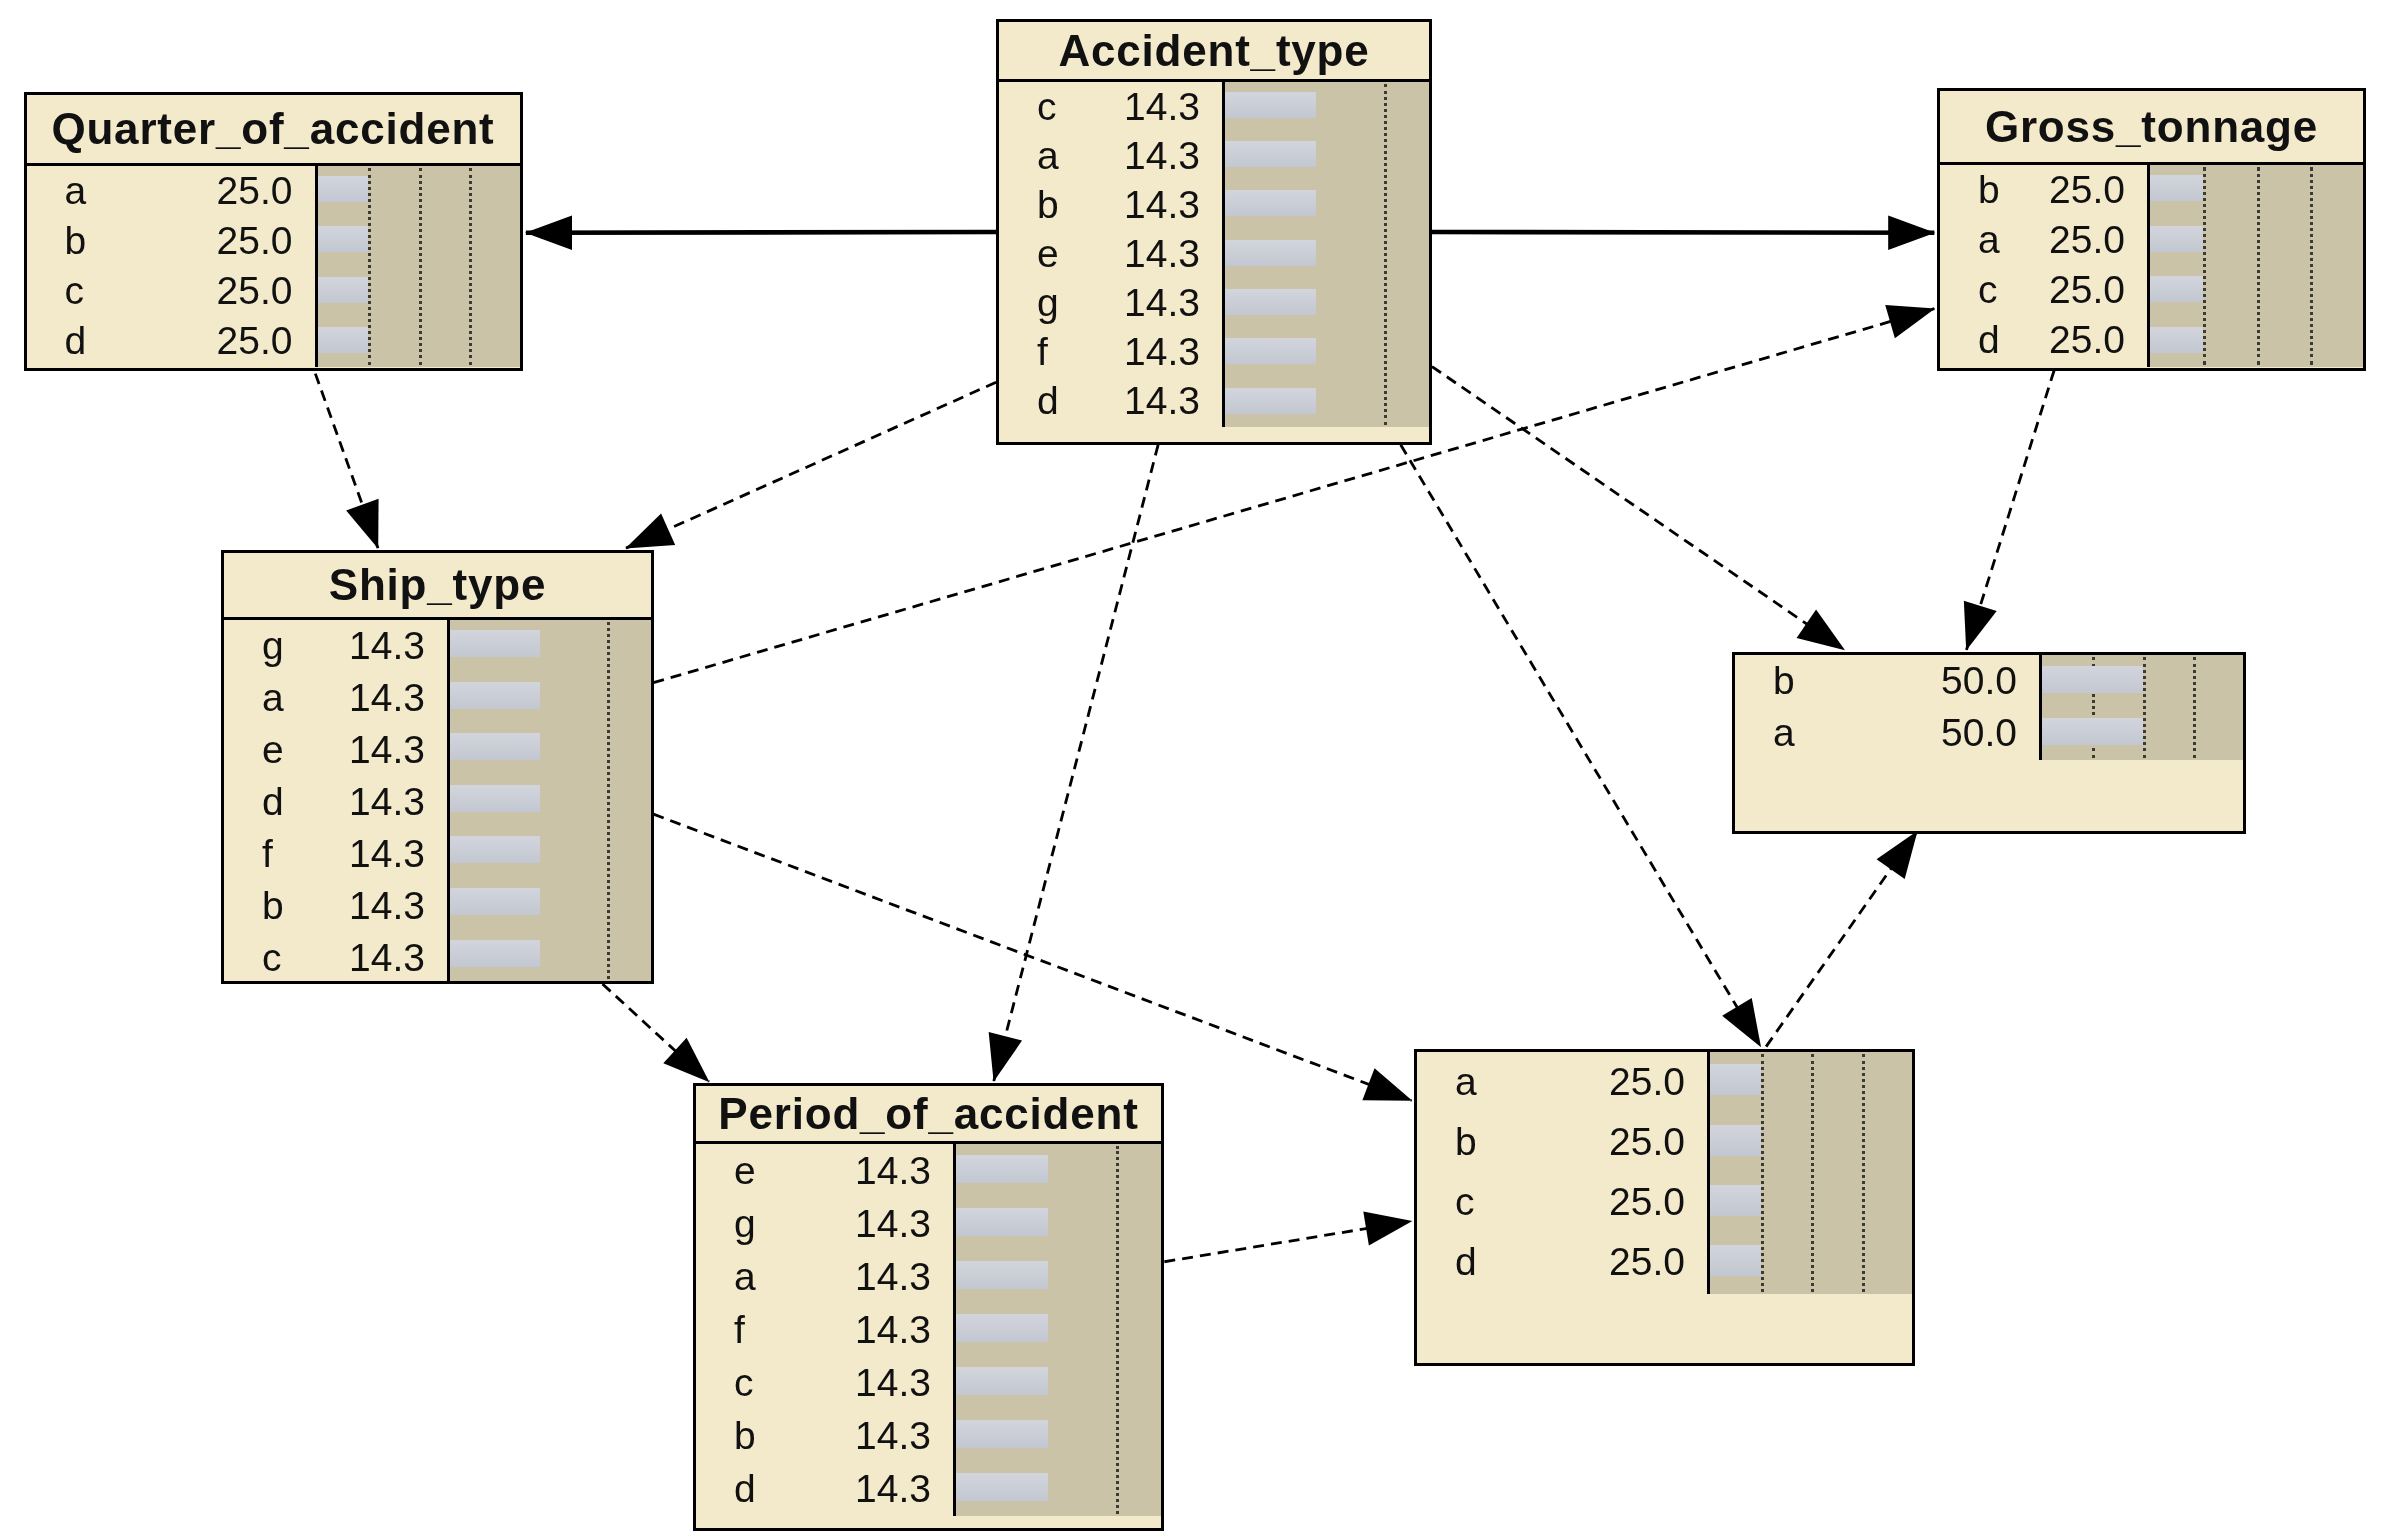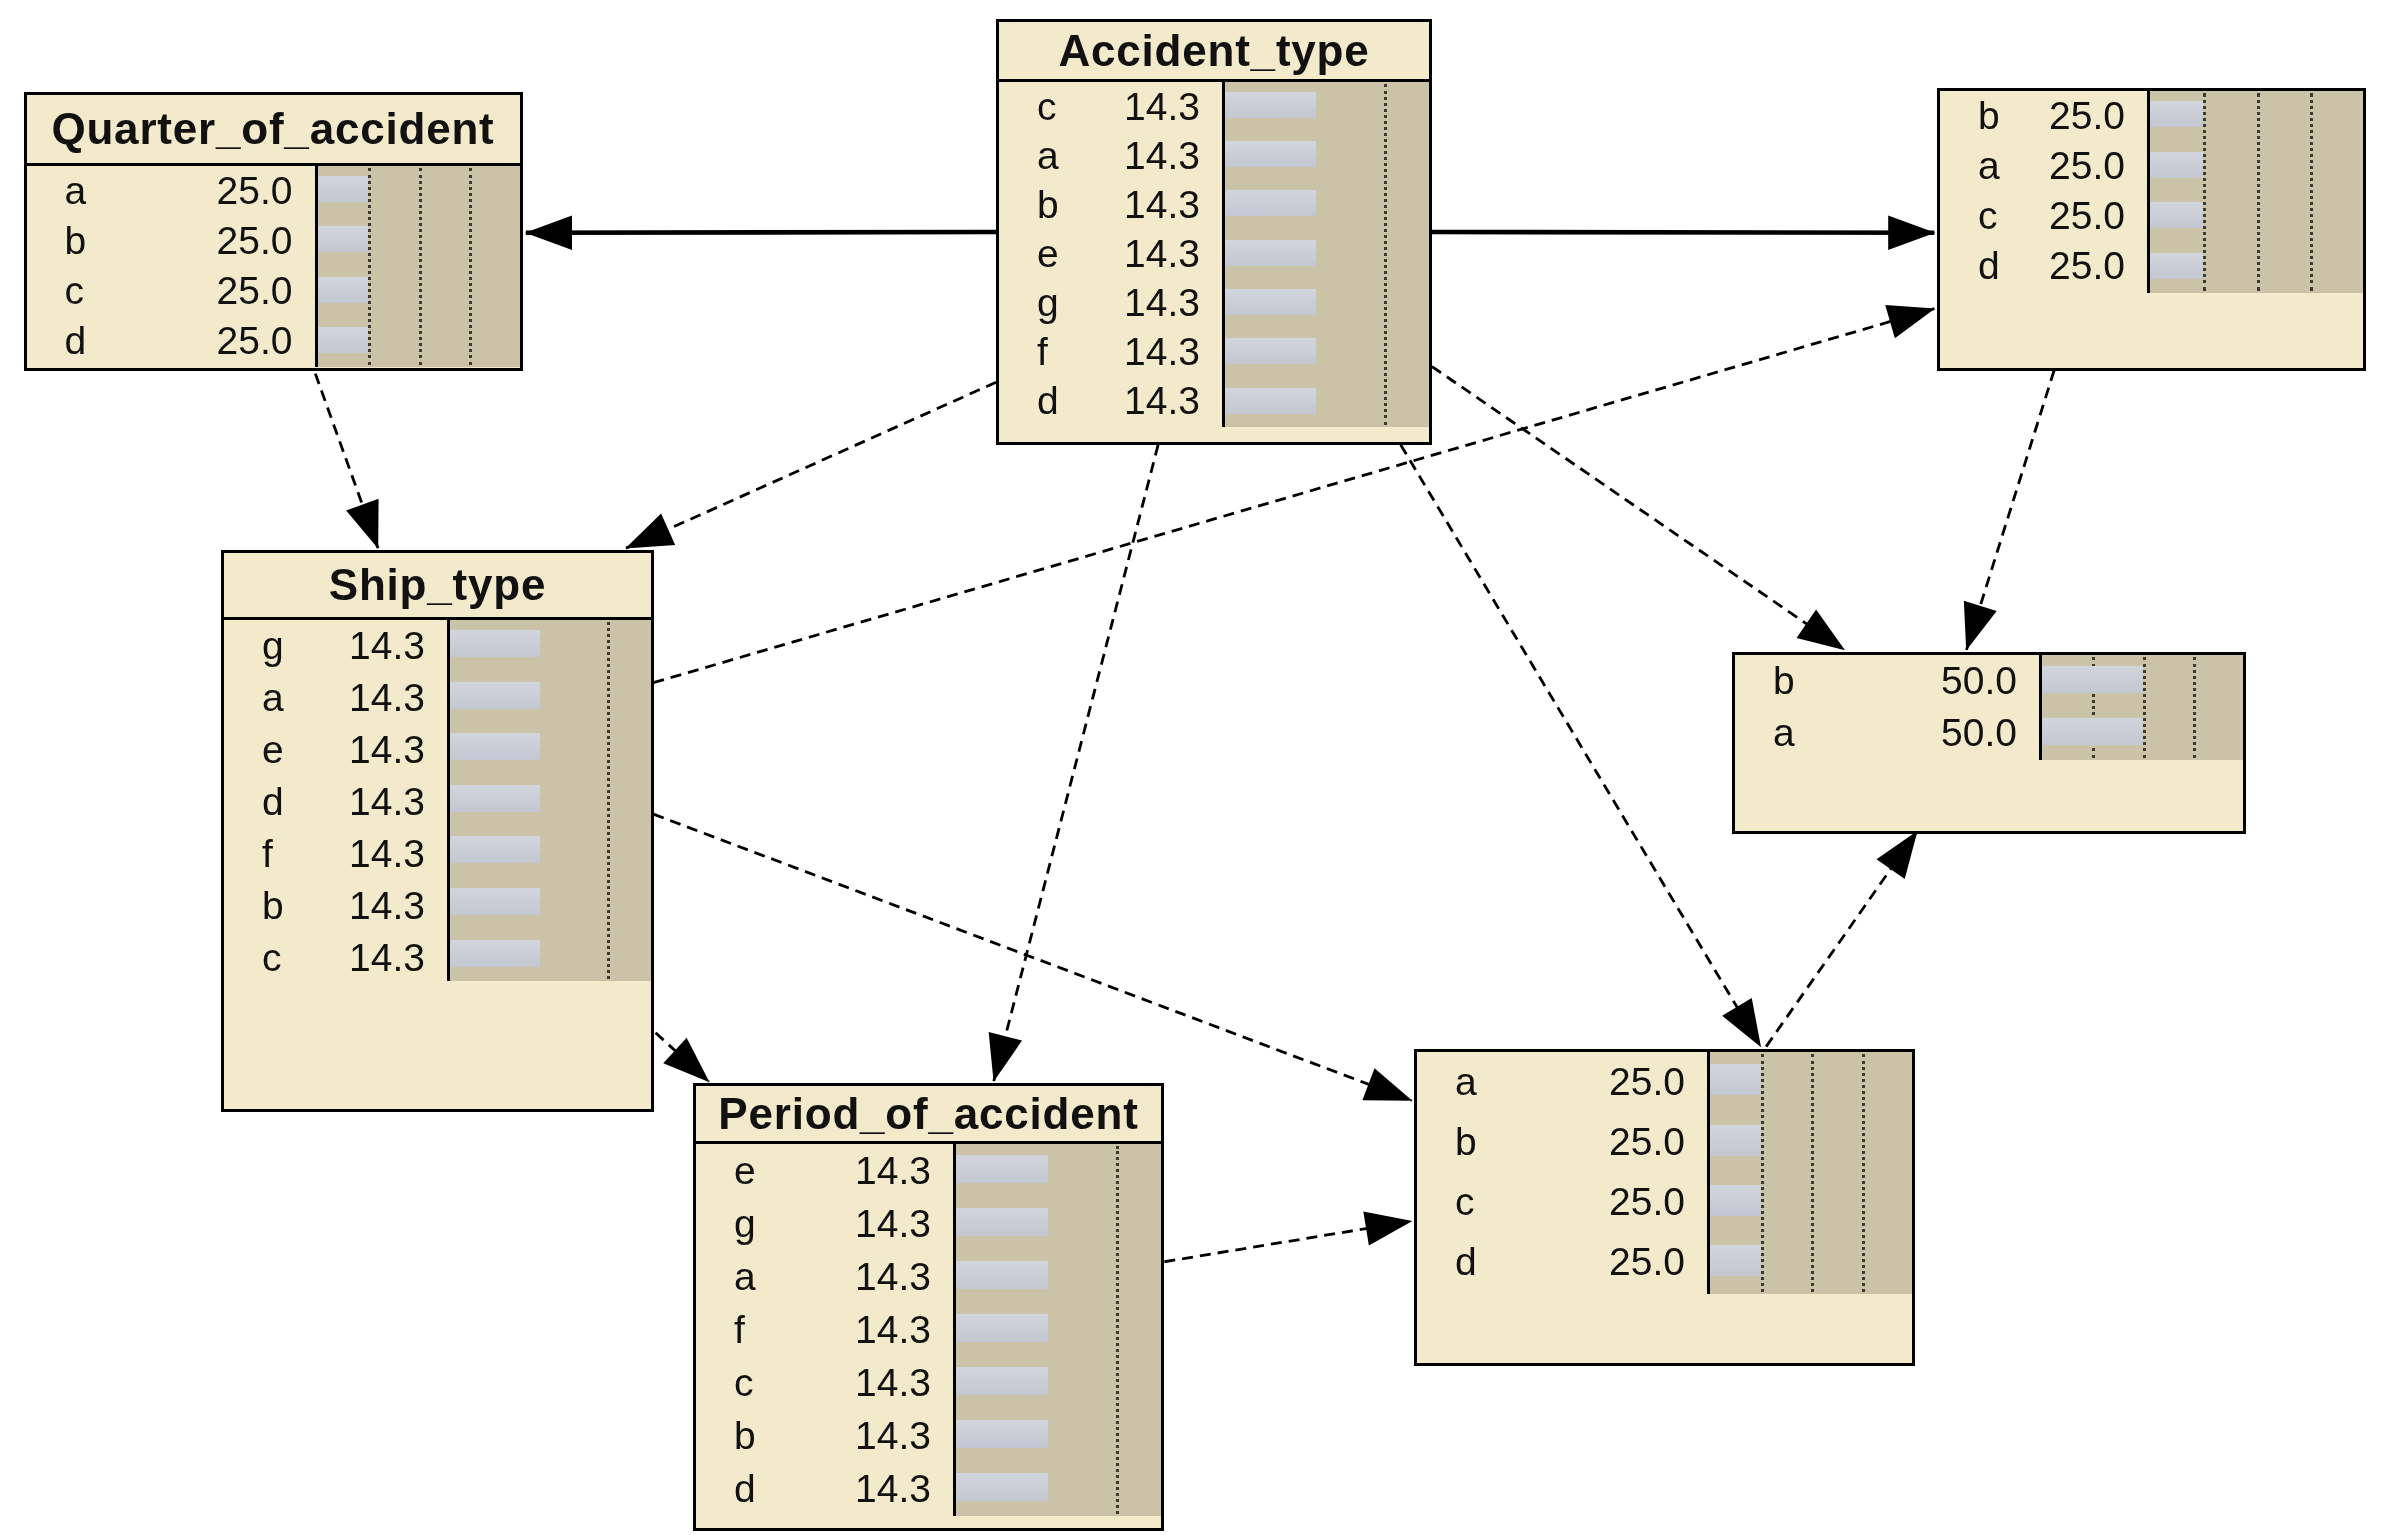--- a/index.html
+++ b/index.html
@@ -115,20 +115,21 @@
             <div class="bar" style="top: 59px; height: 26px; width: 44.6875%;"></div>
             <div class="bar" style="top: 108px; height: 26px; width: 44.6875%;"></div>
             <div class="bar" style="top: 158px; height: 26px; width: 44.6875%;"></div>
             <div class="bar" style="top: 207px; height: 26px; width: 44.6875%;"></div>
             <div class="bar" style="top: 256px; height: 26px; width: 44.6875%;"></div>
             <div class="bar" style="top: 306px; height: 26px; width: 44.6875%;"></div>
           </div>
         </div>
       </div>
       <div class="node" style="left: 1937px; top: 88px; width: 429px; height: 283px; background: rgb(243, 233, 203);">
+        <div class="hdr" style="height: 74px;">Gross_tonnage</div>
         <div class="body" style="height: 202px;">
           <div class="names" style="width: 207px;">
             <div class="srow" style="height: 50px;">
               <span>b</span>
               <span>25.0</span>
             </div>
             <div class="srow" style="height: 50px;">
               <span>a</span>
               <span>25.0</span>
             </div>
@@ -145,21 +146,21 @@
             <div class="grid" style="left: 25%;"></div>
             <div class="grid" style="left: 50%;"></div>
             <div class="grid" style="left: 75%;"></div>
             <div class="bar" style="top: 10px; height: 26px; width: 25%;"></div>
             <div class="bar" style="top: 61px; height: 26px; width: 25%;"></div>
             <div class="bar" style="top: 111px; height: 26px; width: 25%;"></div>
             <div class="bar" style="top: 162px; height: 26px; width: 25%;"></div>
           </div>
         </div>
       </div>
-      <div class="node" style="left: 221px; top: 550px; width: 433px; height: 562px; background: rgb(243, 233, 203);">
+      <div class="node" style="left: 221px; top: 550px; width: 433px; height: 434px; background: rgb(243, 233, 203);">
         <div class="hdr" style="height: 67px;">Ship_type</div>
         <div class="body" style="height: 361px;">
           <div class="names" style="width: 223px;">
             <div class="srow" style="height: 52px;">
               <span>g</span>
               <span>14.3</span>
             </div>
             <div class="srow" style="height: 52px;">
               <span>a</span>
               <span>14.3</span>

